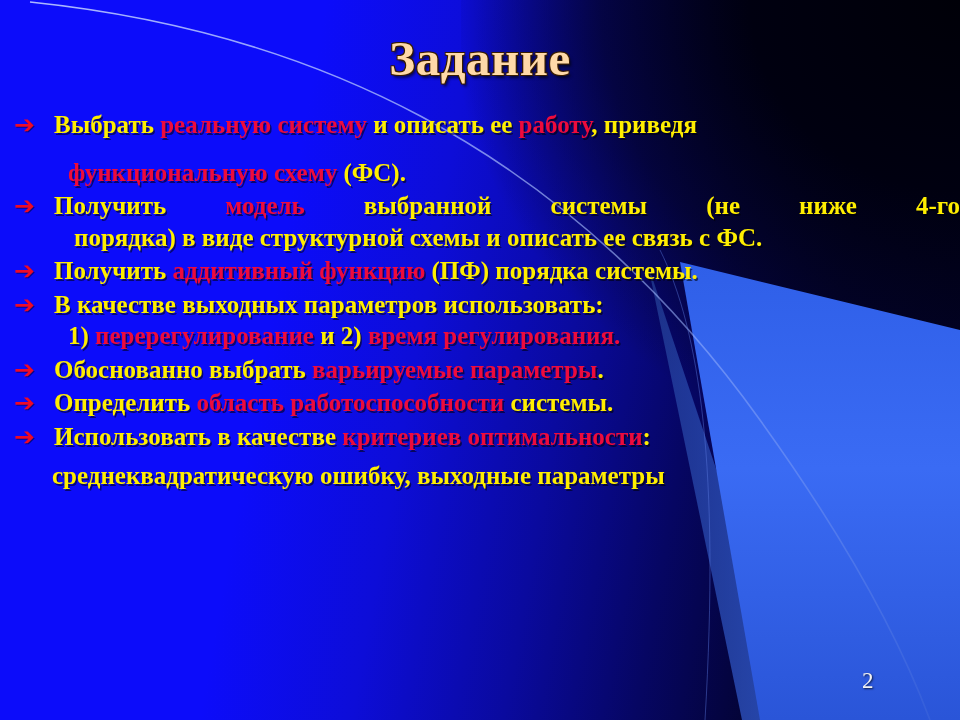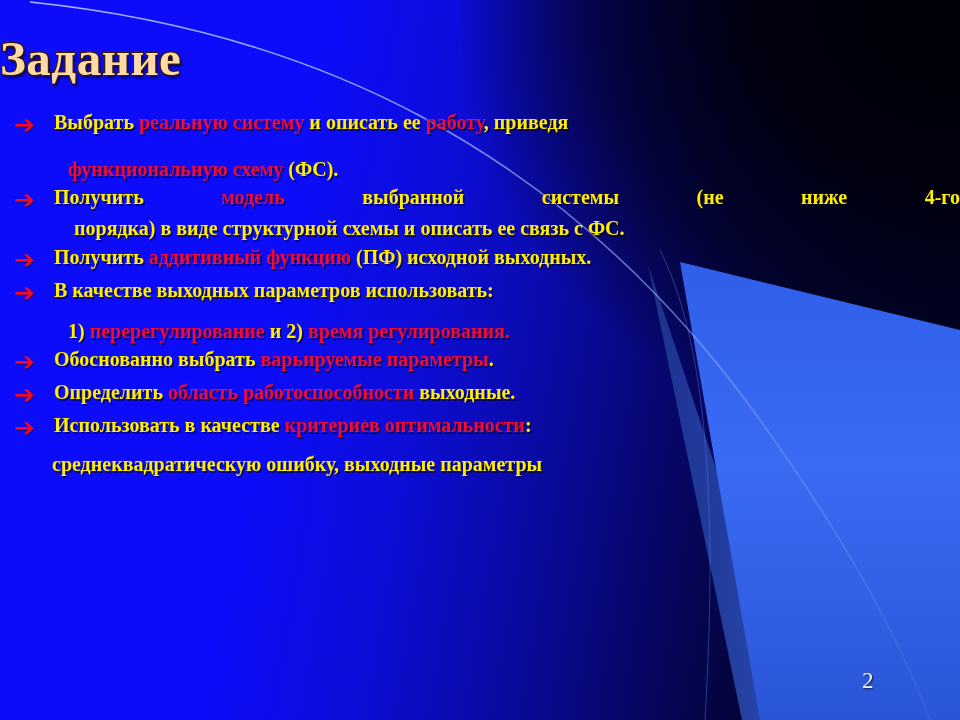--- a/index.html
+++ b/index.html
@@ -51,20 +51,21 @@
     inset: 0;
     pointer-events: none;
   }
 
   
   .title {
     position: absolute;
     left: 0;
     top: 34px;
     width: 960px;
+    text-align: center;
     font-size: 49px;
     font-weight: 700;
     line-height: 1;
     letter-spacing: 0.5px;
     color: #ffd9a8;
     text-shadow:
        -1px -1px 0 #3a1d00,
         1px -1px 0 #3a1d00,
        -1px  1px 0 #3a1d00,
         1px  1px 0 #3a1d00,
@@ -94,21 +95,21 @@
     line-height: 1;
     font-family: "DejaVu Sans", sans-serif;
     font-weight: 700;
     text-shadow: 1px 1px 0 rgba(0,0,0,0.45);
     user-select: none;
   }
   .arrow.blank { color: transparent; }
 
   .txt {
     flex: 1 1 auto;
-    font-size: 20px;
+    font-size: 25px;
     font-weight: 700;
     line-height: 1.02;
     color: #ffee00;
     text-shadow: 1.5px 1.5px 0 rgba(0,0,0,0.55);
     white-space: nowrap;
   }
   .txt .hl { color: #ed0b3c; }
 
   
   .justify {
@@ -190,37 +191,37 @@
           <span>ниже</span>
           <span>4-го</span>
         </div>
       </div>
       <div class="row" style="margin-top: 6px; padding-left: 22px; margin-left: 12px;">
         <span class="arrow blank"></span>
         <div class="txt"><span>порядка) в виде структурной схемы и описать ее связь с ФС.</span></div>
       </div>
       <div class="row" style="margin-top: 8px;">
         <span class="arrow">➔</span>
-        <div class="txt"><span>Получить </span><span class="hl">аддитивный функцию</span><span> (ПФ) исходной выходных.</span></div>
+        <div class="txt"><span>Получить </span><span class="hl">аддитивный функцию</span><span> (ПФ) порядка системы.</span></div>
       </div>
       <div class="row" style="margin-top: 8px;">
         <span class="arrow">➔</span>
         <div class="txt"><span>В качестве выходных параметров использовать:</span></div>
       </div>
-      <div class="row" style="margin-top: 16px; padding-left: 28px;">
+      <div class="row" style="margin-top: 6px; padding-left: 28px;">
         <span class="arrow blank"></span>
         <div class="txt"><span>1) </span><span class="hl">перерегулирование</span><span> и </span><span>2)</span><span class="hl"> время регулирования.</span></div>
       </div>
       <div class="row" style="margin-top: 8px;">
         <span class="arrow">➔</span>
         <div class="txt"><span>Обоснованно выбрать </span><span class="hl">варьируемые параметры</span><span>.</span></div>
       </div>
       <div class="row" style="margin-top: 8px;">
         <span class="arrow">➔</span>
-        <div class="txt"><span>Определить </span><span class="hl">область работоспособности</span><span> выходные.</span></div>
+        <div class="txt"><span>Определить </span><span class="hl">область работоспособности</span><span> системы.</span></div>
       </div>
       <div class="row" style="margin-top: 8px;">
         <span class="arrow">➔</span>
         <div class="txt"><span>Использовать в качестве </span><span class="hl">критериев оптимальности</span><span>:</span></div>
       </div>
       <div class="row" style="margin-top: 14px; padding-left: 12px;">
         <span class="arrow blank"></span>
         <div class="txt"><span>среднеквадратическую ошибку, выходные параметры</span></div>
       </div>
     </div>

